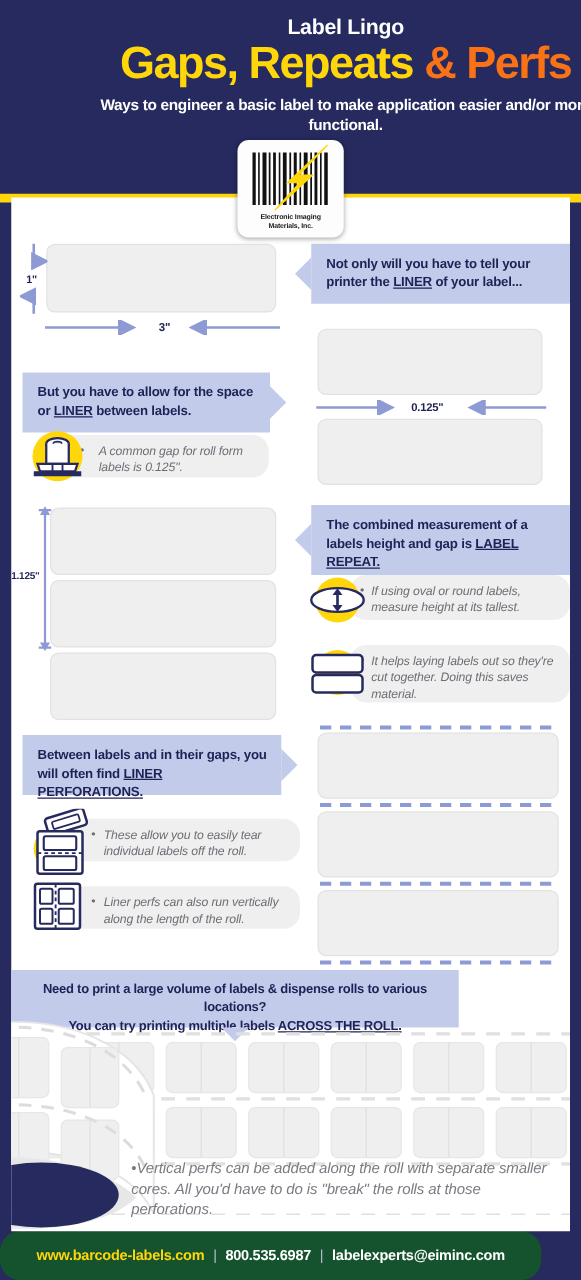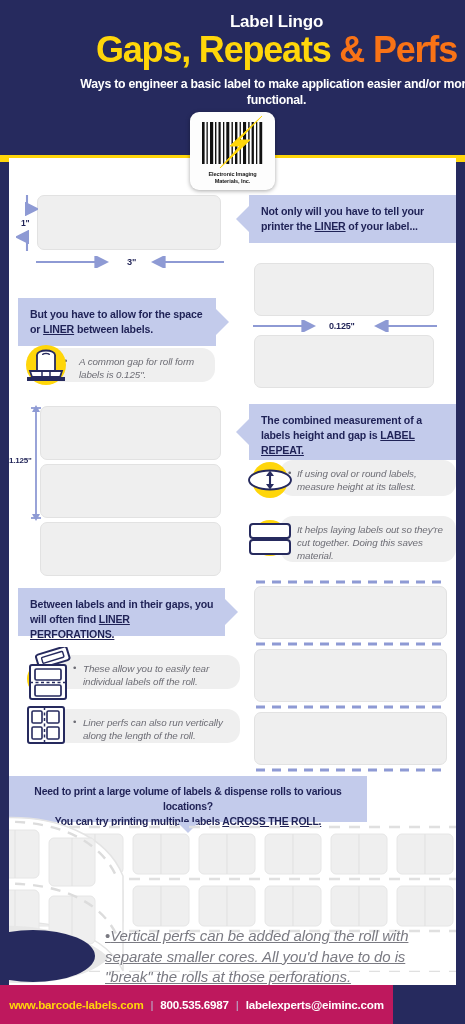--- a/index.html
+++ b/index.html
@@ -100,30 +100,30 @@
     position:absolute; left:0; top:0; width:358px; height:46px;
     background:#c3cbeb; color:#1f2256; text-align:center;
     font-size:10.4px; font-weight:bold; line-height:1.45; padding-top:8px;
     letter-spacing:-0.2px;
   }
   .acrossband::after {
     content:""; position:absolute; left:50%; bottom:-11px; transform:translateX(-50%);
     border:11px solid transparent; border-top-color:#c3cbeb; border-bottom:0;
   }
   .bottomnote {
-    position:absolute; color:#7a7a82; font-size:15px; font-style:italic;
-    line-height:1.38; letter-spacing:-0.1px;text-decoration:underline;
+    position:absolute; color:#7a7a82; font-size:12px; font-style:italic;
+    line-height:1.38; letter-spacing:-0.1px;
   }
 
   
   .footer {
-    position:absolute; left:0; top:985px; width:393px; height:39px;
-    background:#be185d; color:#ffffff; text-align:center;
+    position:absolute; left:0; top:985px; width:433px; height:39px;
+    background:#14532d; color:#ffffff; text-align:center;
     font-size:11.6px; font-weight:bold; letter-spacing:-0.2px;
-    display:flex; align-items:center; justify-content:center; gap:7px;
+    display:flex; align-items:center; justify-content:center; gap:7px;border-radius:16px;
   }
   .footer .site { color:#ffd60a; }
   .footer .sep { color:#b9bcd6; font-weight:normal; }
 </style>
 </head>
 <body>
 
 <div class="poster">
 
   <div class="header">

